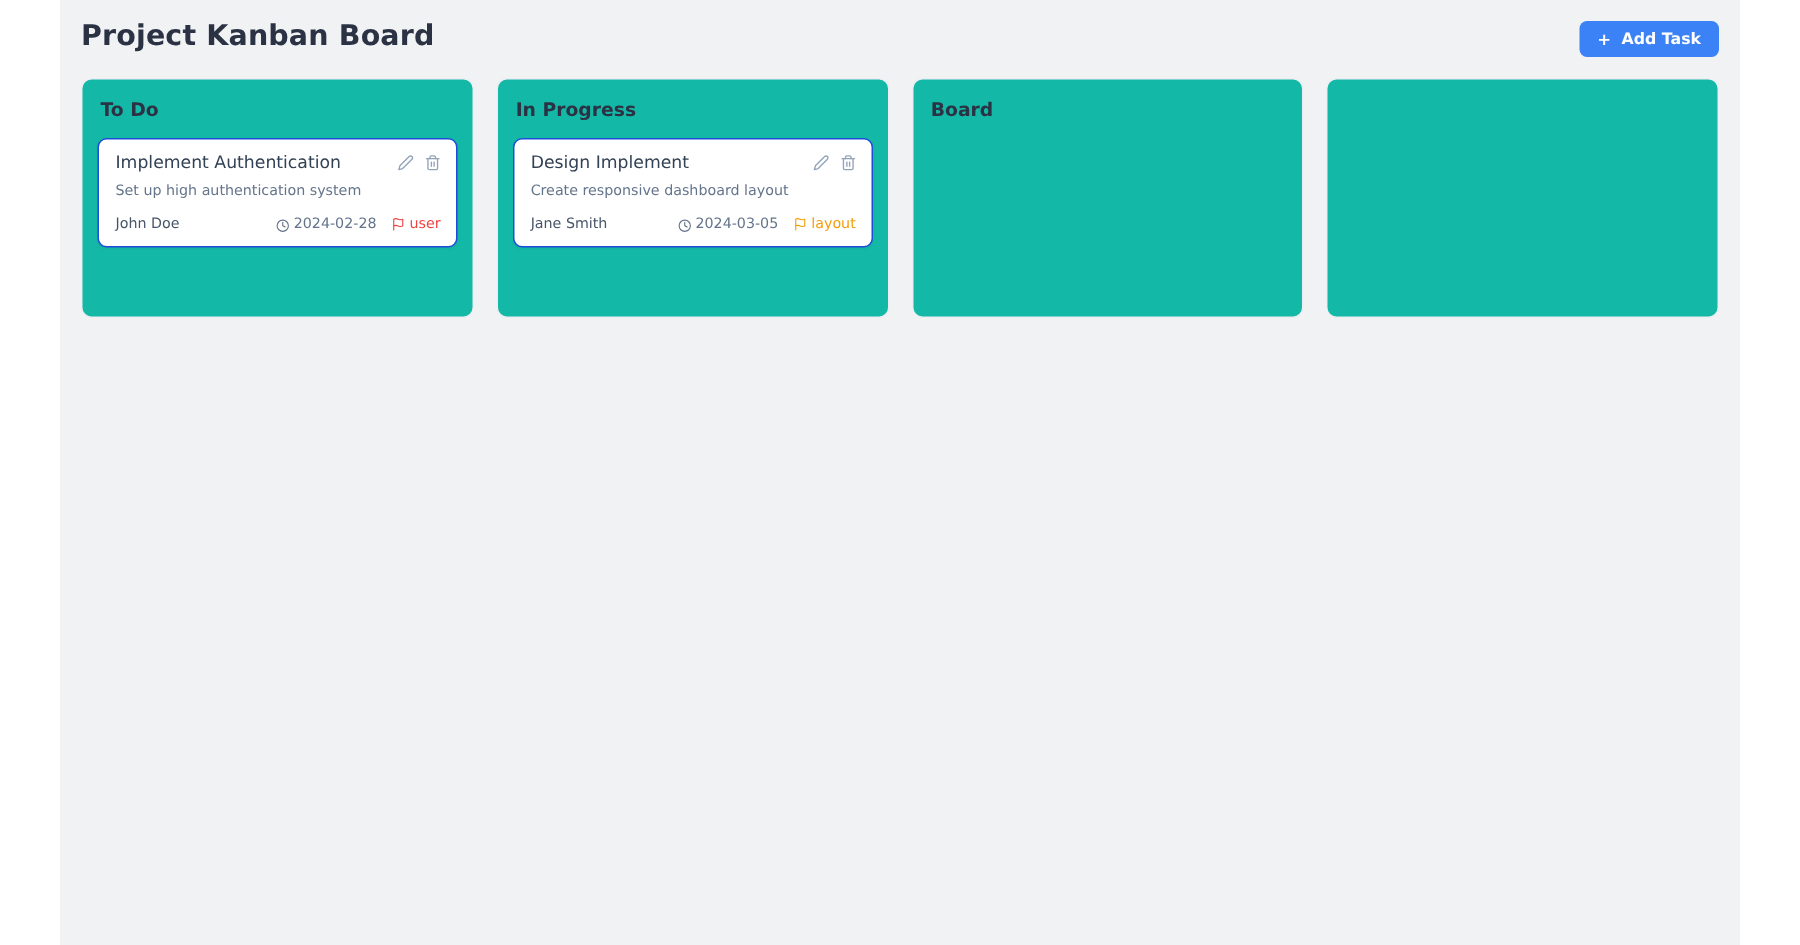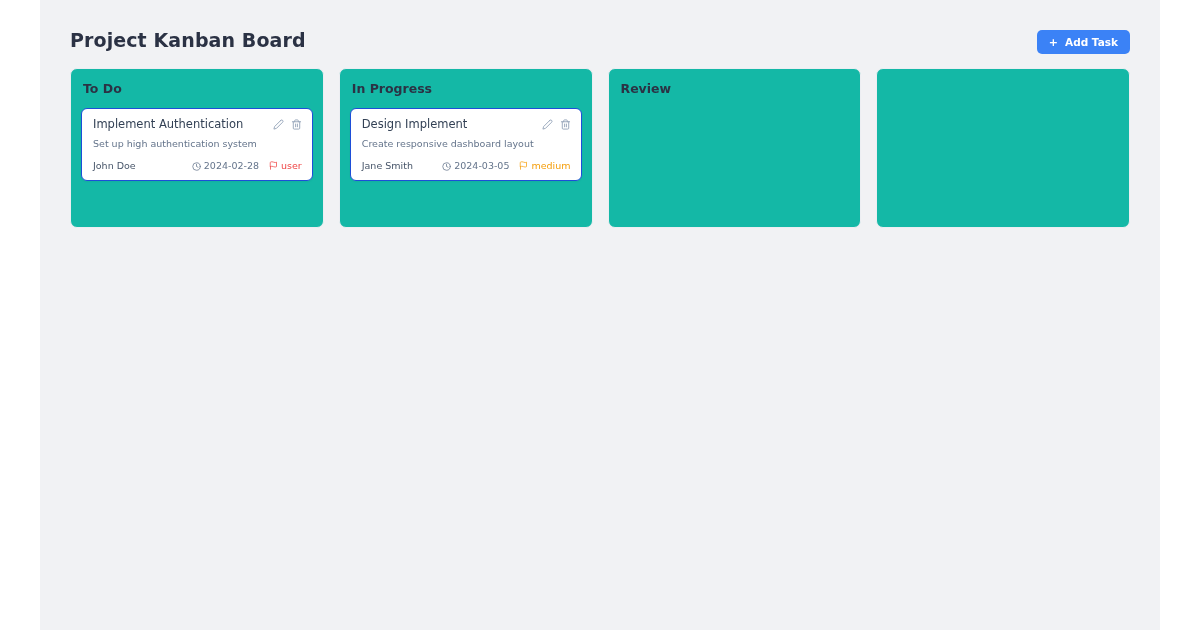--- a/index.html
+++ b/index.html
@@ -14,21 +14,21 @@
     overflow: hidden;
   }
   #app {
     position: absolute;
     left: 40px;
     top: 0;
     width: 1120px;
     height: 630px;
     background: #f1f2f4;
     box-sizing: border-box;
-    padding: 16px;
+    padding: 0;
   }
   .topbar {
     position: relative;
     height: 52px;
   }
   .page-title {
     position: absolute;
     left: 14px;
     top: 13px;
     font-size: 19px;
@@ -264,29 +264,29 @@
           </span>
           <span>2024-03-05</span>
         </div>
         <div class="priority" style="color: rgb(245, 158, 11);">
           <span>
             <svg viewBox="0 0 24 24" fill="none" stroke="currentColor" stroke-width="2" stroke-linecap="round" stroke-linejoin="round">
               <path d="M4 15s1-1 4-1 5 2 8 2 4-1 4-1V3s-1 1-4 1-5-2-8-2-4 1-4 1z"></path>
               <line x1="4" y1="22" x2="4" y2="15"></line>
             </svg>
           </span>
-          <span>medium</span>
-        </div>
-      </div>
-    </div>
-  </div>
-        </div>
-  </div>
-      <div class="column">
-    <div class="column-title">Review</div>
+          <span>layout</span>
+        </div>
+      </div>
+    </div>
+  </div>
+        </div>
+  </div>
+      <div class="column">
+    <div class="column-title">Board</div>
     <div class="card-list"></div>
   </div>
       <div class="column">
     <div class="card-list"></div>
   </div>
     </div>
 
 </div>
 
 </body></html>

